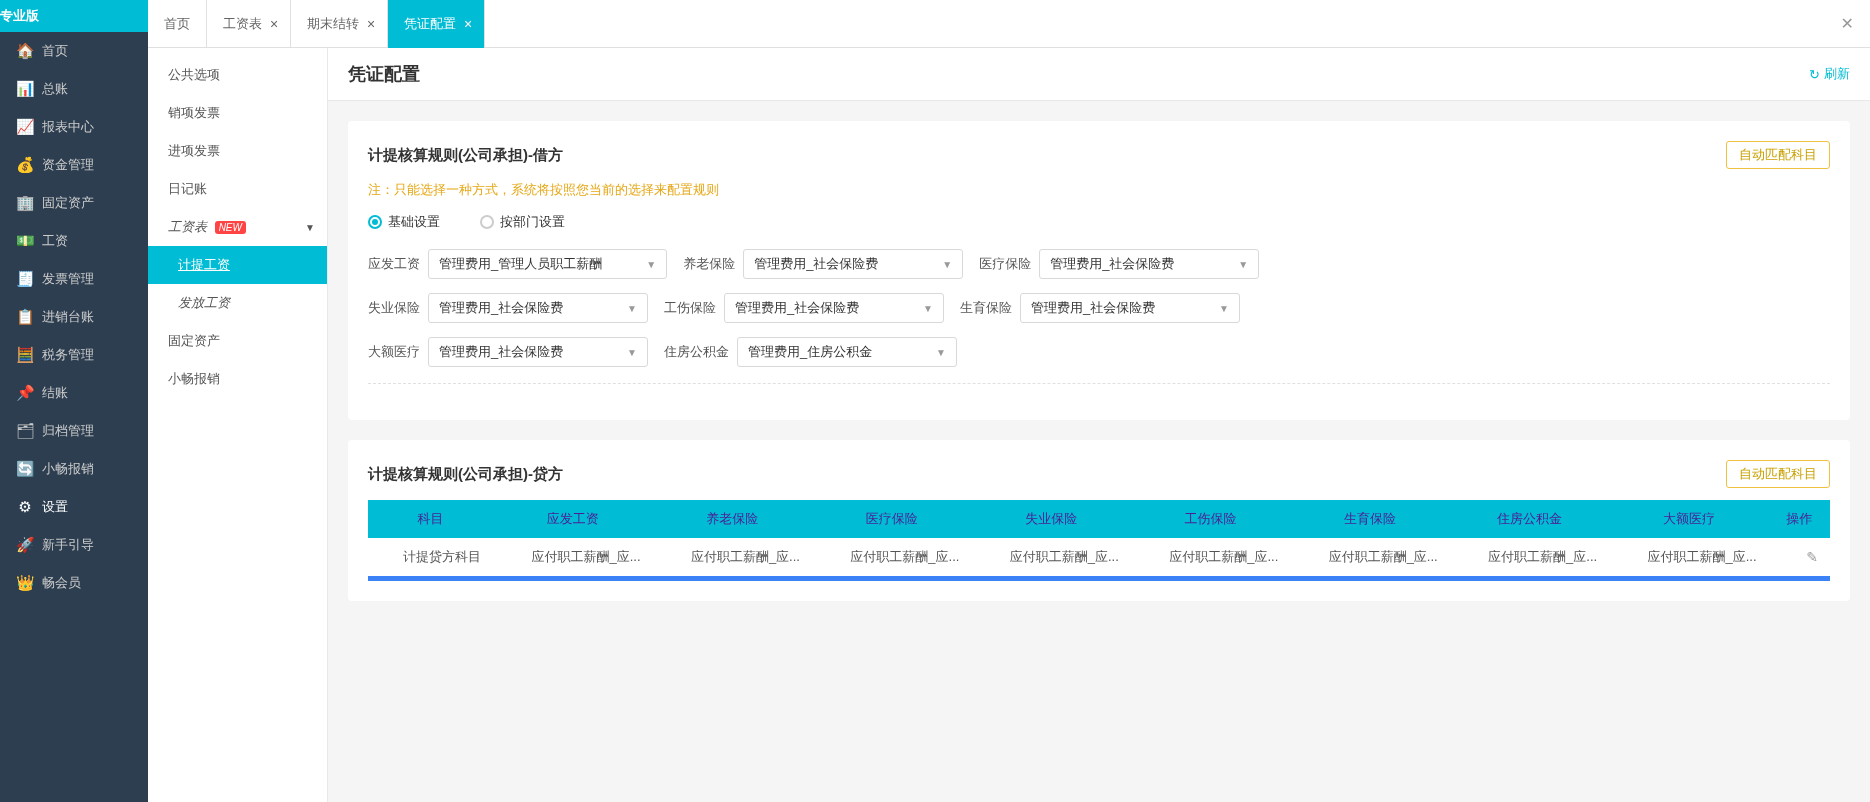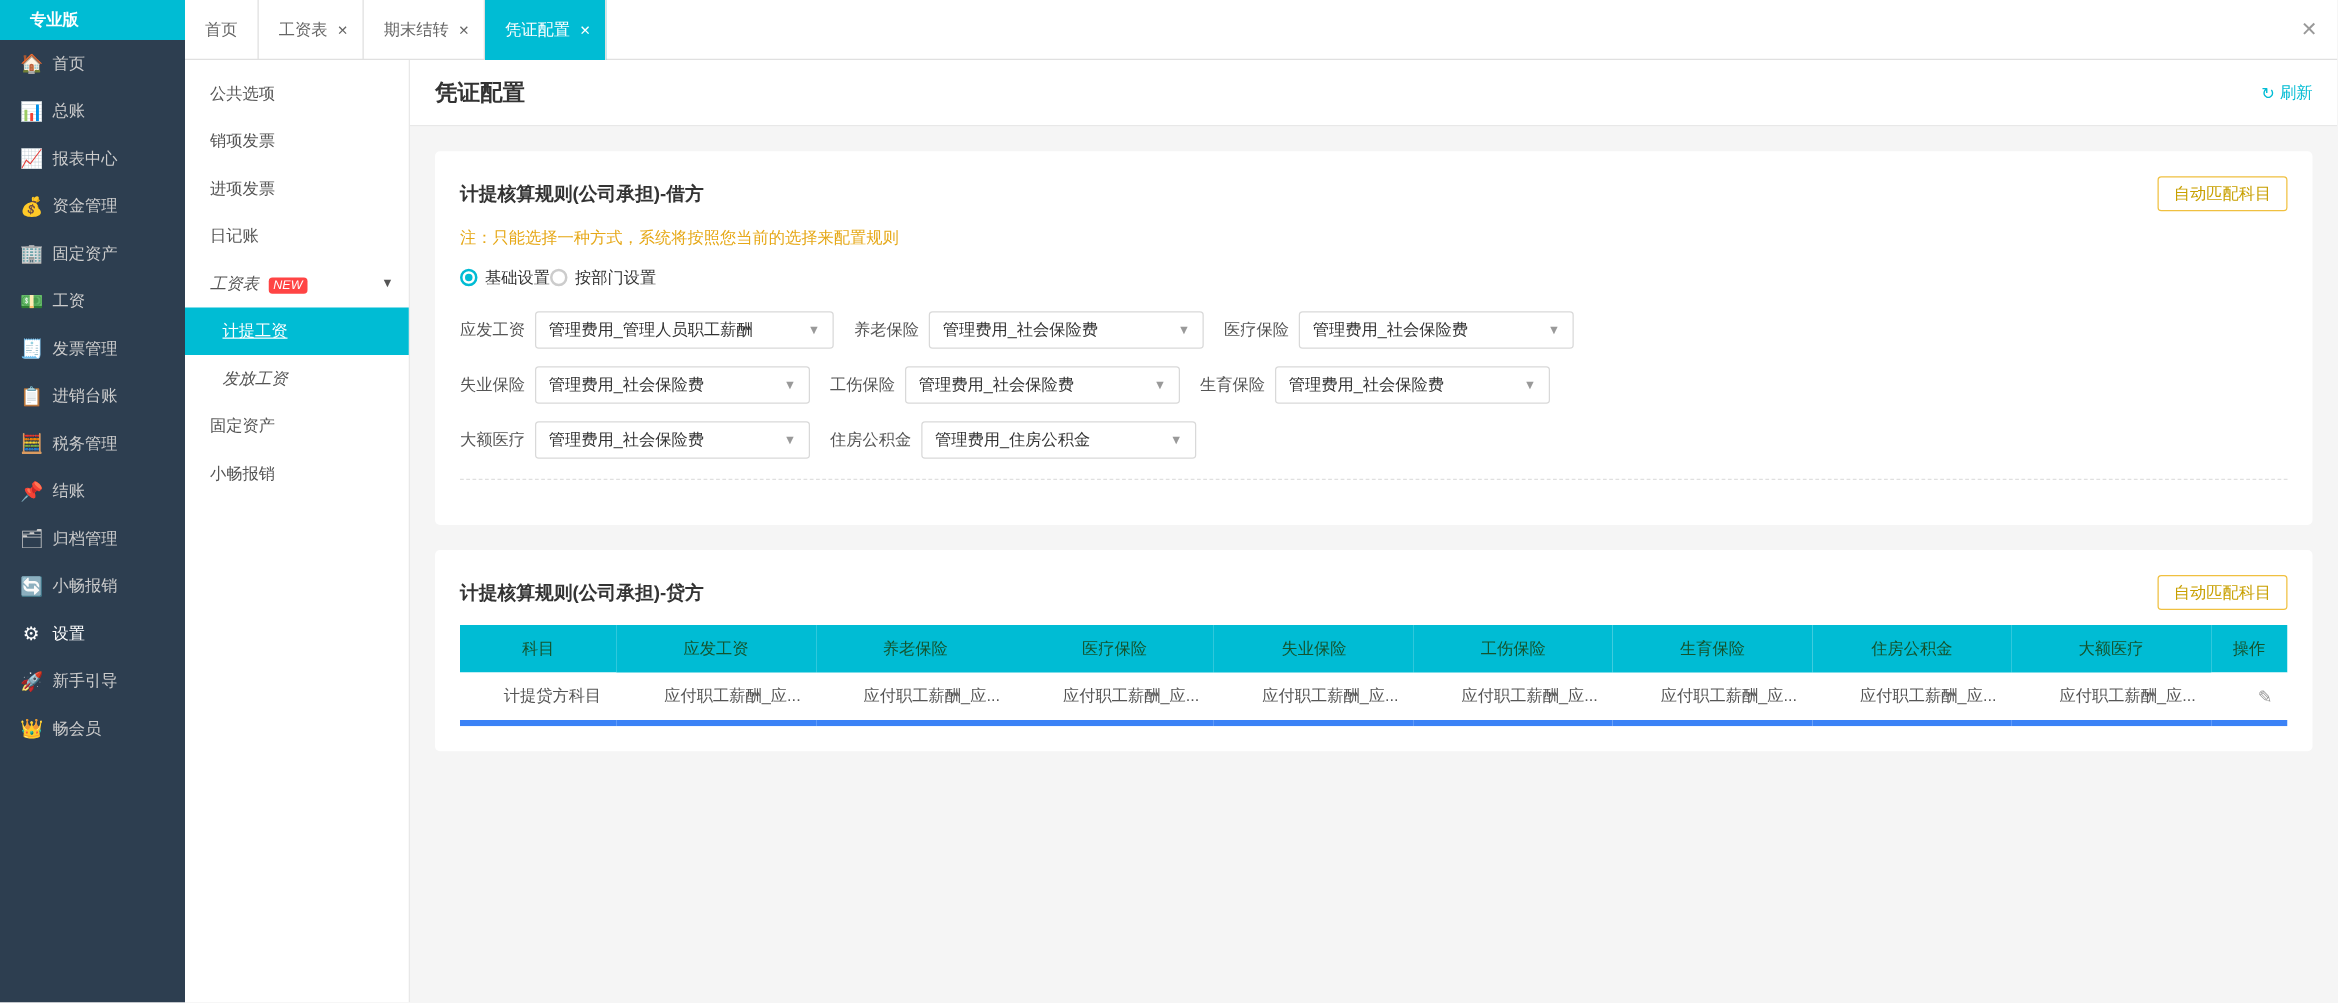--- a/index.html
+++ b/index.html
@@ -11,21 +11,21 @@
       background: #2d3e50;
       color: #ccc;
       display: flex;
       flex-direction: column;
       flex-shrink: 0;
       height: 100%;
     }
     .sidebar-header {
       background: #00bcd4;
       color: white;
-      padding: 8px 24px;
+      padding: 8px 0;
       font-size: 13px;
       font-weight: bold;
       height: 32px;
       display: flex;
       align-items: center;
       text-align: center;
     }
     .sidebar-item {
       display: flex;
       align-items: center;
@@ -197,20 +197,21 @@
 
     .notice-text {
       color: #e6a817;
       font-size: 13px;
       margin-bottom: 14px;
     }
 
     
     .radio-group {
       display: flex;
+      gap: 40px;
       margin-bottom: 18px;
       align-items: center;
     }
     .radio-label {
       display: flex;
       align-items: center;
       gap: 6px;
       cursor: pointer;
       font-size: 13px;
       color: #333;
@@ -278,21 +279,21 @@
     .table-wrapper {
       overflow-x: auto;
     }
     table {
       width: 100%;
       border-collapse: collapse;
       font-size: 13px;
     }
     thead tr {
       background: #00bcd4;
-      color: #14532d;
+      color: #4c1d95;
     }
     thead th {
       padding: 10px 12px;
       text-align: center;
       font-weight: normal;
       white-space: nowrap;
     }
     tbody tr {
       background: white;
     }

